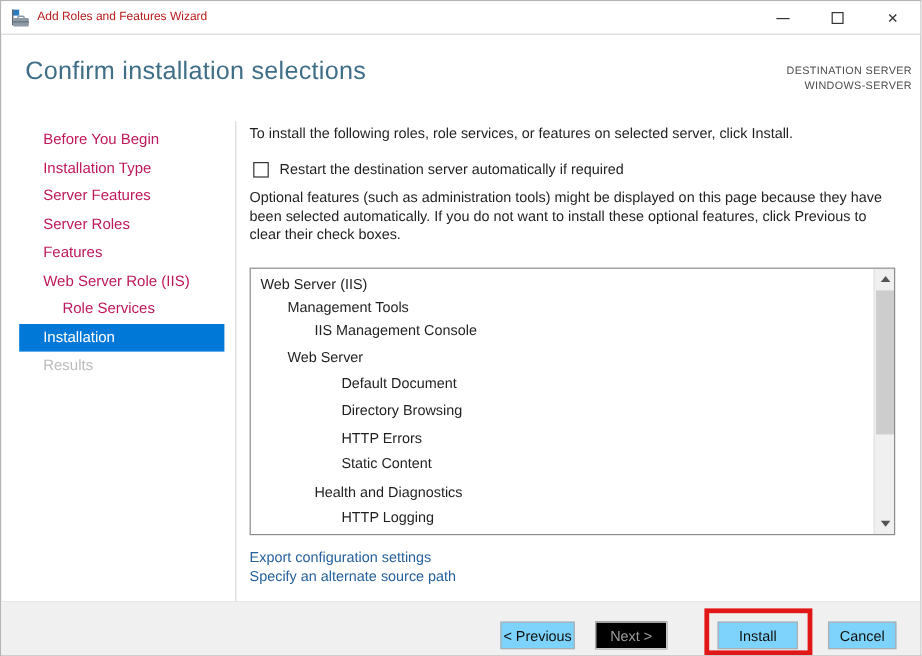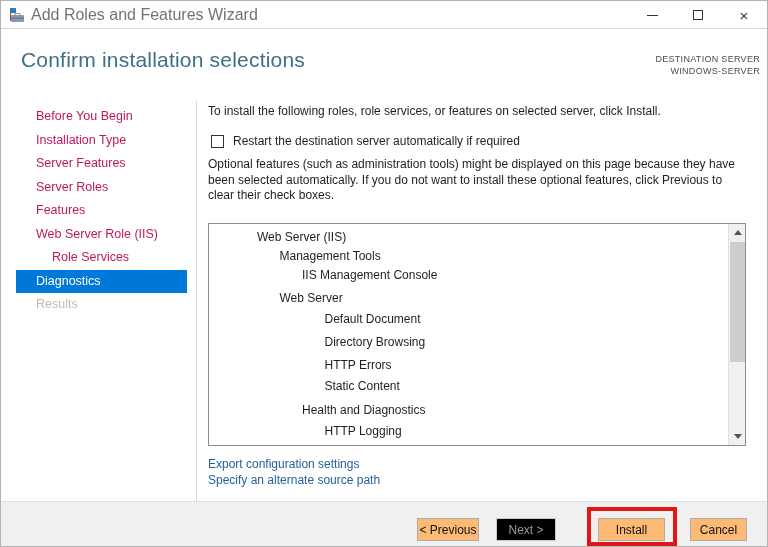--- a/index.html
+++ b/index.html
@@ -7,21 +7,21 @@
   body { font-family:"Liberation Sans","DejaVu Sans",sans-serif; color:#1f1f1f; }
 
   .window { position:relative; width:768px; height:547px; background:#fff;
             border:1px solid #b4b4b4; overflow:hidden; }
 
   
   .titlebar { position:absolute; top:0; left:0; right:0; height:28px;
               background:#fff; border-bottom:1px solid #d9d9d9;
               display:flex; align-items:center; }
   .titlebar .app-icon { width:16px; height:16px; margin:0 6px 0 8px; flex:0 0 auto; }
-  .titlebar .title { font-size:16px; color:#737373; }
+  .titlebar .title { font-size:10px; color:#b91c1c; }
   .win-controls { position:absolute; right:0; top:0; height:28px; display:flex; }
   .win-btn { width:46px; height:28px; display:flex; align-items:center; justify-content:center;
              color:#333; cursor:default; }
   .glyph-min { display:block; width:11px; height:1px; background:#333; }
   .glyph-max { display:block; width:10px; height:10px; border:1px solid #333; background:transparent; }
   .glyph-close { font-size:15px; line-height:1; color:#333; }
 
   
   .page-title { position:absolute; top:47px; left:20px; font-size:21px; font-weight:300;
                 color:#3f6e87; letter-spacing:.2px; }
@@ -39,21 +39,21 @@
 
   
   .intro { position:absolute; left:207px; top:103px; width:540px; font-size:12px; }
   .chk-row { position:absolute; left:210px; top:133px; display:flex; align-items:center; }
   .checkbox { width:13px; height:13px; border:1px solid #333; background:#fff; margin-right:9px; }
   .chk-label { font-size:12px; }
   .note { position:absolute; left:207px; top:156px; width:541px; font-size:12px; line-height:15.5px; }
 
   .listbox { position:absolute; left:207px; top:222px; width:538px; height:223px;
              border:1px solid #8b8b8b; background:#fff; overflow:hidden; }
-  .tree { position:absolute; left:0; top:0; right:17px; bottom:0; overflow:hidden; padding-top:4px;margin-left:40px; }
+  .tree { position:absolute; left:0; top:0; right:17px; bottom:0; overflow:hidden; padding-top:4px; }
   .tree-row { height:19px; line-height:19px; font-size:12px; white-space:nowrap; }
   .tree-row.gap-sm { margin-top:2px; }
   .tree-row.gap-md { margin-top:4px; }
   .tree-row.gap-lg { margin-top:5px; }
 
   .scrollbar { position:absolute; top:0; right:0; width:17px; height:100%;
                background:#f0f0f0; border-left:1px solid #e2e2e2; }
   .sb-arrow { position:absolute; left:0; width:17px; height:17px; display:flex;
               align-items:center; justify-content:center; }
   .sb-up { top:0; } .sb-down { bottom:0; }
@@ -63,21 +63,21 @@
               border-top:5px solid #555; }
   .sb-thumb { position:absolute; left:1px; top:18px; width:15px; height:120px; background:#cdcdcd; }
 
   .links { position:absolute; left:207px; top:455px; font-size:12px; line-height:16px; }
   .link { color:#26619c; cursor:pointer; display:block; text-decoration:none; }
 
   
   .footer-sep { position:absolute; left:0; right:0; top:500px; height:1px; background:#dfdfdf; }
   .footer { position:absolute; left:0; right:0; top:501px; height:45px; background:#f0f0f0; }
   .btn { position:absolute; top:16px; height:23px; font-size:12px; text-align:center;
-         background:#fdba74; border:1px solid #adadad; color:#111; cursor:pointer;
+         background:#7dd3fc; border:1px solid #adadad; color:#111; cursor:pointer;
          font-family:inherit; }
   .btn:disabled { background:#000000; border-color:#c9c9c9; color:#9b9b9b; cursor:default; }
   .btn-previous { right:288px; width:62px; }
   .btn-next     { right:211px; width:60px; }
   .btn-install  { right:102px; width:67px;margin-left:12px; }
   .btn-cancel   { right:20px;  width:57px; }
   .annotation { position:absolute; top:5px; right:90px; width:90px; height:39px;
                 border:4px solid #e11717; pointer-events:none; }
 </style>
 </head>
@@ -116,21 +116,21 @@
   <div class="divider"></div>
   <nav class="sidebar" id="sidebar-list">
 
   <div class="nav-item">Before You Begin</div>
       <div class="nav-item">Installation Type</div>
       <div class="nav-item">Server Features</div>
       <div class="nav-item">Server Roles</div>
       <div class="nav-item">Features</div>
       <div class="nav-item">Web Server Role (IIS)</div>
       <div class="nav-item indent">Role Services</div>
-      <div class="nav-item selected">Diagnostics</div>
+      <div class="nav-item selected">Installation</div>
       <div class="nav-item disabled">Results</div>
     </nav>
 
   <div class="intro">To install the following roles, role services, or features on selected server, click Install.</div>
 
   <div class="chk-row">
     <span class="checkbox"></span>
     <span class="chk-label">Restart the destination server automatically if required</span>
   </div>
 

